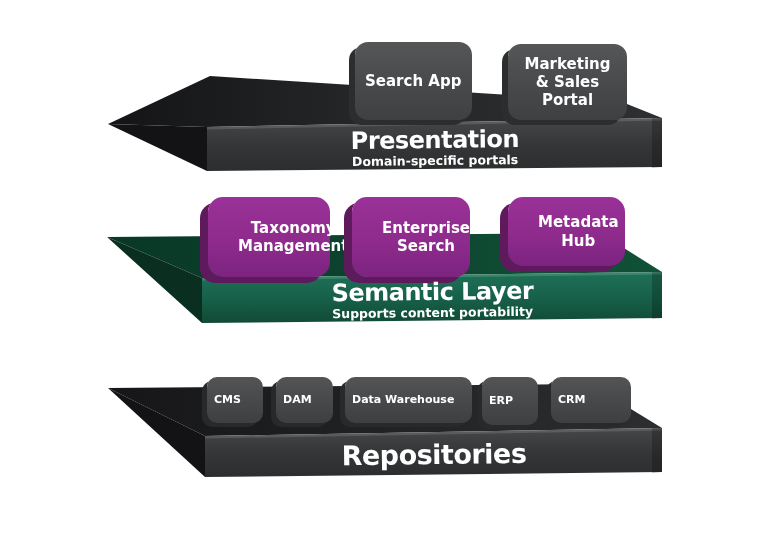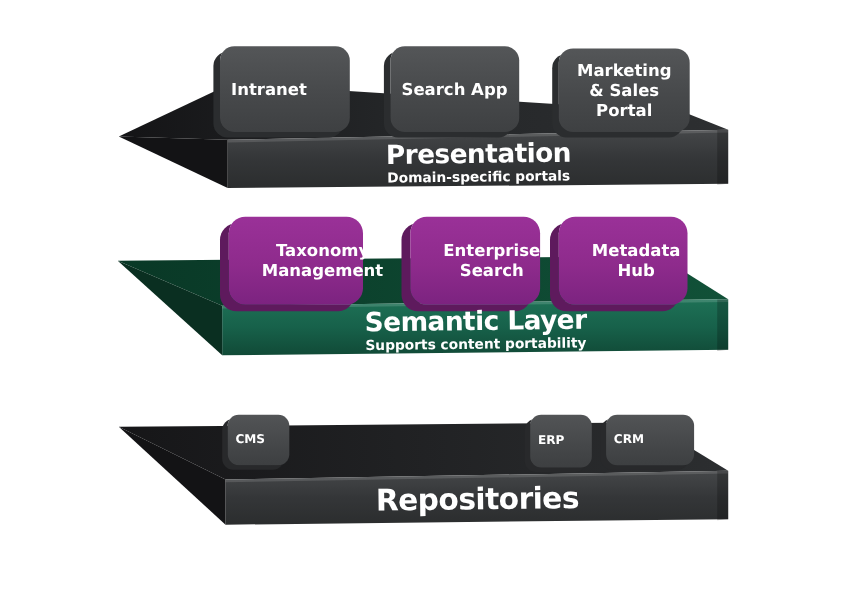--- a/index.html
+++ b/index.html
@@ -90,52 +90,55 @@
 
     <g>
       <polygon points="108,388 590,384 662,428 205,436" fill="url(#topDark)"></polygon>
       <polygon points="205,436 662,428 662,472 205,477" fill="url(#frontDark)"></polygon>
       <polygon points="108,388 205,436 205,477" fill="#131315"></polygon>
       <polygon points="205,436 662,428 662,430.5 205,438.5" fill="#ffffff" opacity="0.13"></polygon>
       <polygon points="652,428.2 662,428 662,472 652,473" fill="#000000" opacity="0.22"></polygon>
     </g>
   </svg>
 
-  <div class="node gray" style="left:200px;top:42px;width:118px;height:78px">
-    <span>Intranet</span>
-  </div>
   <div class="node gray" style="left:355px;top:42px;width:117px;height:78px">
     <span>Search App</span>
   </div>
   <div class="node gray" style="left:508px;top:44px;width:119px;height:76px">
     <span>Marketing &amp; Sales Portal</span>
   </div>
 
   <div class="band tilt" style="left:210px;top:127px;width:450px;height:43px">
     <div class="t1">Presentation</div>
     <div class="t2">Domain-specific portals</div>
   </div>
 
   <div class="node purple" style="left:208px;top:197px;width:122px;height:80px">
     <span>Taxonomy Management</span>
   </div>
-  <div class="node purple" style="left:373px;top:197px;width:118px;height:80px">
+  <div class="node purple" style="left:352px;top:197px;width:118px;height:80px">
     <span>Enterprise Search</span>
   </div>
-  <div class="node purple" style="left:508px;top:197px;width:117px;height:80px">
+  <div class="node purple" style="left:508px;top:197px;width:117px;height:69px">
     <span>Metadata Hub</span>
   </div>
 
   <div class="band tilt" style="left:205px;top:279px;width:455px;height:43px">
     <div class="t1">Semantic Layer</div>
     <div class="t2">Supports content portability</div>
   </div>
 
   <div class="node small" style="left:207px;top:377px;width:56px;height:46px">
     <span>CMS</span>
+  </div>
+  <div class="node small" style="left:276px;top:377px;width:57px;height:46px">
+    <span>DAM</span>
+  </div>
+  <div class="node small" style="left:345px;top:377px;width:127px;height:46px">
+    <span>Data Warehouse</span>
   </div>
   <div class="node small" style="left:482px;top:377px;width:56px;height:48px">
     <span>ERP</span>
   </div>
   <div class="node small" style="left:551px;top:377px;width:80px;height:46px">
     <span>CRM</span>
   </div>
 
   <div class="band tilt repo" style="left:208px;top:434px;width:452px;height:42px">
     <div class="t1">Repositories</div>

